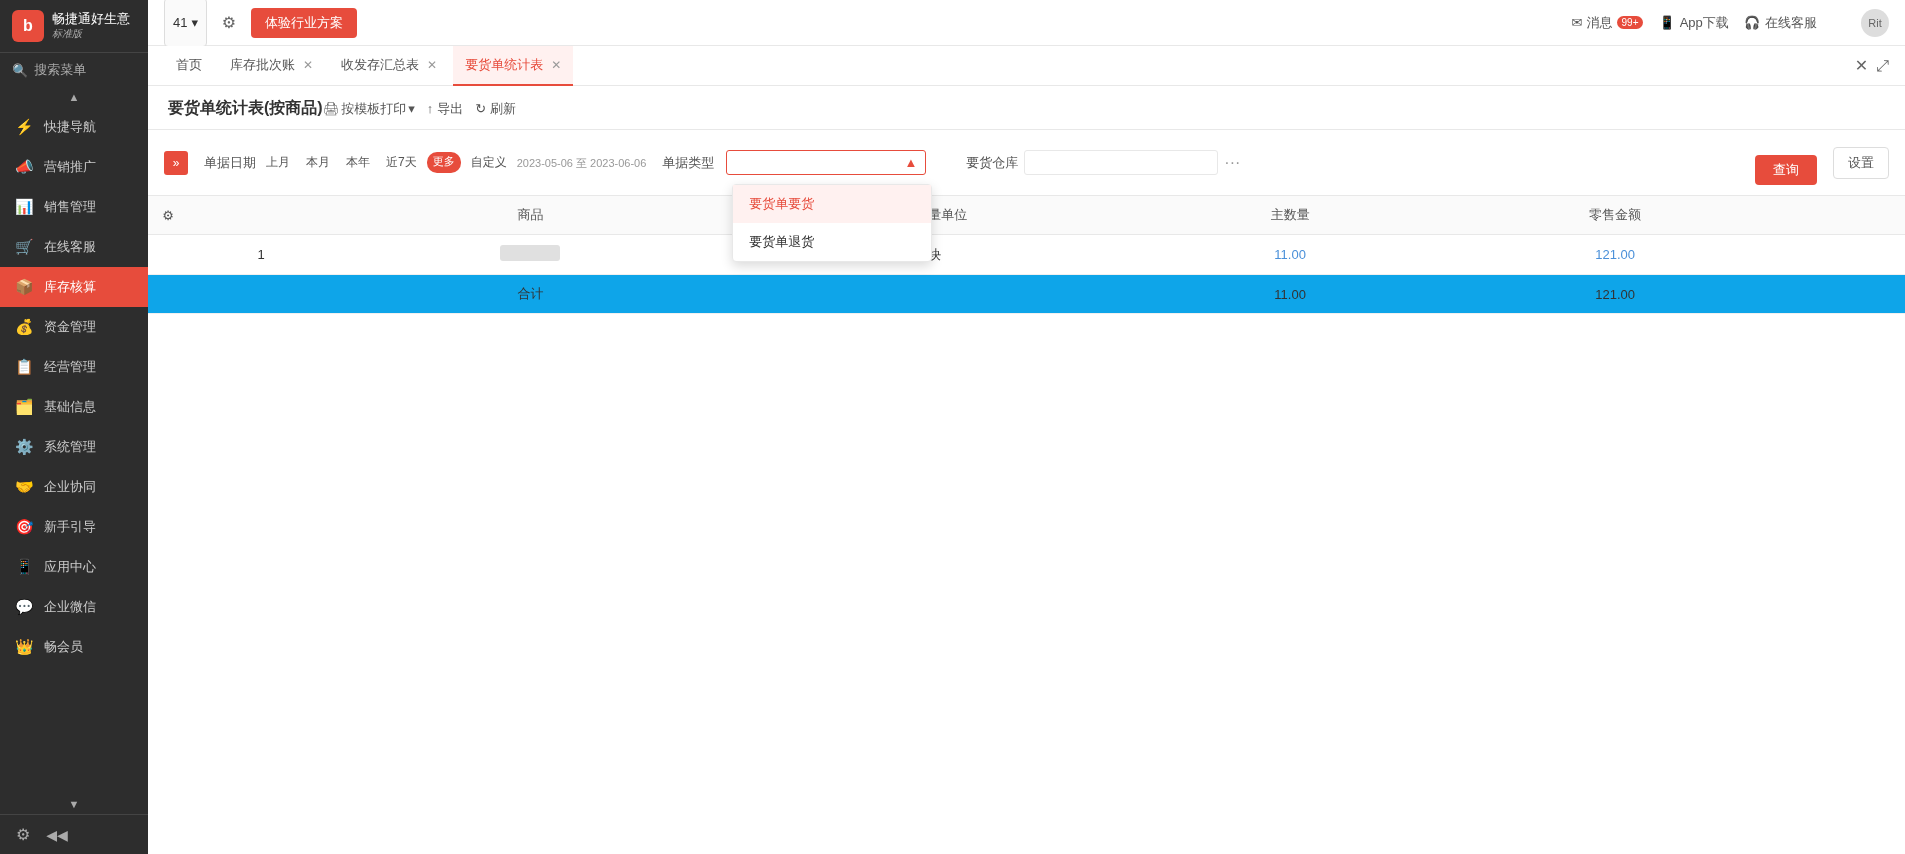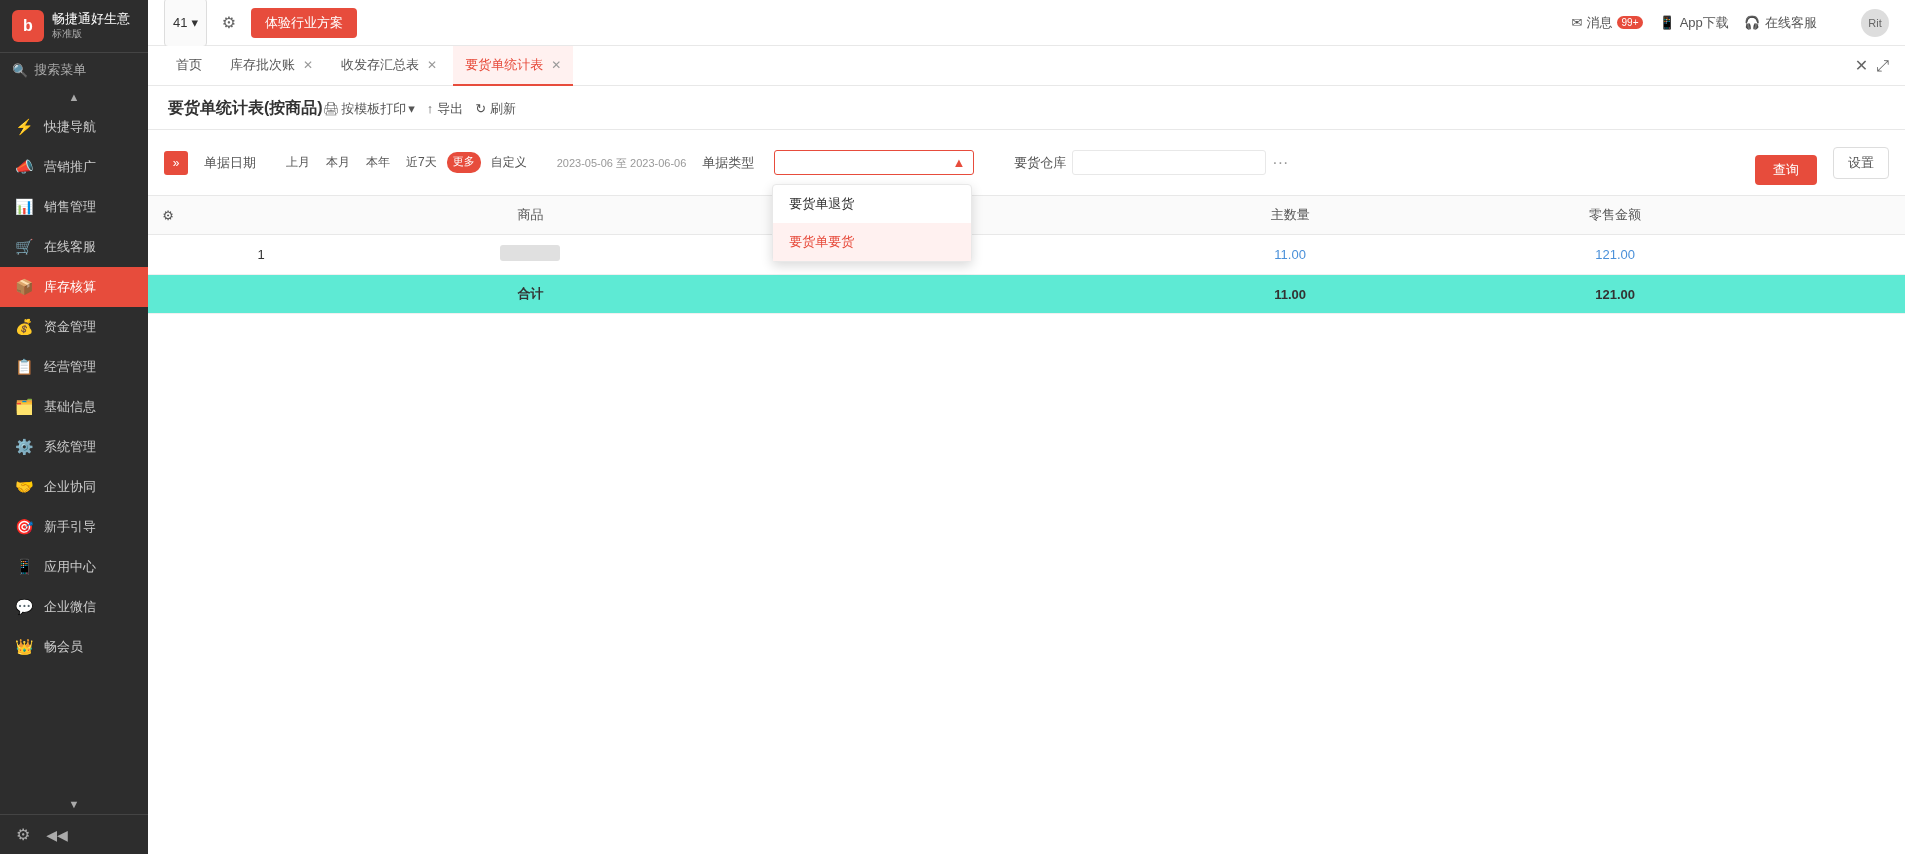--- a/index.html
+++ b/index.html
@@ -23,21 +23,21 @@
       gap: 8px;
     }
     .logo-icon {
       width: 32px; height: 32px;
       background: #e74c3c;
       border-radius: 6px;
       display: flex; align-items: center; justify-content: center;
       color: white; font-weight: bold; font-size: 16px;
     }
     .logo-text { color: #fff; font-size: 13px; line-height: 1.3; }
-    .logo-badge { font-size: 10px; color: #aaa; }
+    .logo-badge { font-size: 10px; color: #aaa; font-style: italic; }
     .sidebar-search {
       display: flex; align-items: center;
       padding: 8px 12px; gap: 6px;
       color: #aaa; cursor: pointer;
     }
     .sidebar-nav { flex: 1; overflow-y: auto; }
     .sidebar-item {
       display: flex; align-items: center;
       padding: 11px 16px; gap: 10px;
       color: #ccc; cursor: pointer; font-size: 13px;
@@ -143,30 +143,30 @@
       padding: 10px 16px;
       display: flex; align-items: center; gap: 16px;
       border-bottom: 1px solid #e8e8e8;
       position: relative;
     }
     .expand-btn {
       width: 24px; height: 24px; background: #e74c3c;
       color: #fff; display: flex; align-items: center; justify-content: center;
       border-radius: 3px; cursor: pointer; font-size: 12px;
     }
-    .filter-group { display: flex; align-items: center; gap: 24px; }
+    .filter-group { display: flex; align-items: center; gap: 4px; }
     .filter-label { color: #555; font-size: 13px; white-space: nowrap; }
     .date-shortcuts { display: flex; gap: 4px; }
     .date-shortcut {
       padding: 2px 6px; cursor: pointer;
       color: #555; font-size: 12px; border-radius: 3px;
     }
     .date-shortcut.hot { background: #e74c3c; color: #fff; border-radius: 10px; padding: 2px 6px; font-size: 11px; }
     .date-range { color: #999; font-size: 11px; margin-top: 2px; }
-    .filter-type-group { display: flex; align-items: center; gap: 20px; position: relative; }
+    .filter-type-group { display: flex; align-items: center; gap: 12px; position: relative; }
     .filter-select {
       display: flex; align-items: center;
       border: 1px solid #e8e8e8; border-radius: 3px;
       padding: 4px 8px; min-width: 200px;
       cursor: pointer; background: #fff; font-size: 13px;
       justify-content: space-between;
     }
     .filter-select-active { border-color: #e74c3c; }
     .filter-warehouse { display: flex; align-items: center; gap: 6px; }
     .filter-warehouse-label { color: #555; }
@@ -221,21 +221,21 @@
       padding: 10px 12px; text-align: center;
       border-bottom: 1px solid #f0f0f0;
       font-size: 13px; color: #333;
     }
     .cell-blurred {
       background: #e0e0e0; border-radius: 3px;
       display: inline-block; height: 16px; width: 60px;
     }
     .link-like { color: #4a90d9; cursor: pointer; }
     .settings-col { width: 40px; }
-    .footer-row td { background: #5eead4; font-weight: bold; }
+    .footer-row td { background: #0ea5e9; font-weight: normal; }
   </style>
 </head>
 <body>
 
 <div class="sidebar">
   <div class="sidebar-logo">
     <div class="logo-icon">
       <span>b</span>
     </div>
     <div>
@@ -406,25 +406,25 @@
       </div>
 
       <div class="filter-type-group">
         <span class="filter-label">单据类型</span>
         <div class="filter-select filter-select-active">
           <span></span>
           <span style="color:#e74c3c;">▲</span>
         </div>
 
         <div class="dropdown-menu" style="top: 34px; left: 70px; min-width: 200px;">
+          <div class="dropdown-item selected">
+            <span>要货单要货</span>
+          </div>
           <div class="dropdown-item">
             <span>要货单退货</span>
-          </div>
-          <div class="dropdown-item selected">
-            <span>要货单要货</span>
           </div>
         </div>
       </div>
 
       <div class="filter-warehouse" style="margin-left: 24px;">
         <span class="filter-warehouse-label filter-label">要货仓库</span>
         <input class="filter-warehouse-input" value="" style="">
         <span class="more-btn">···</span>
       </div>
 

